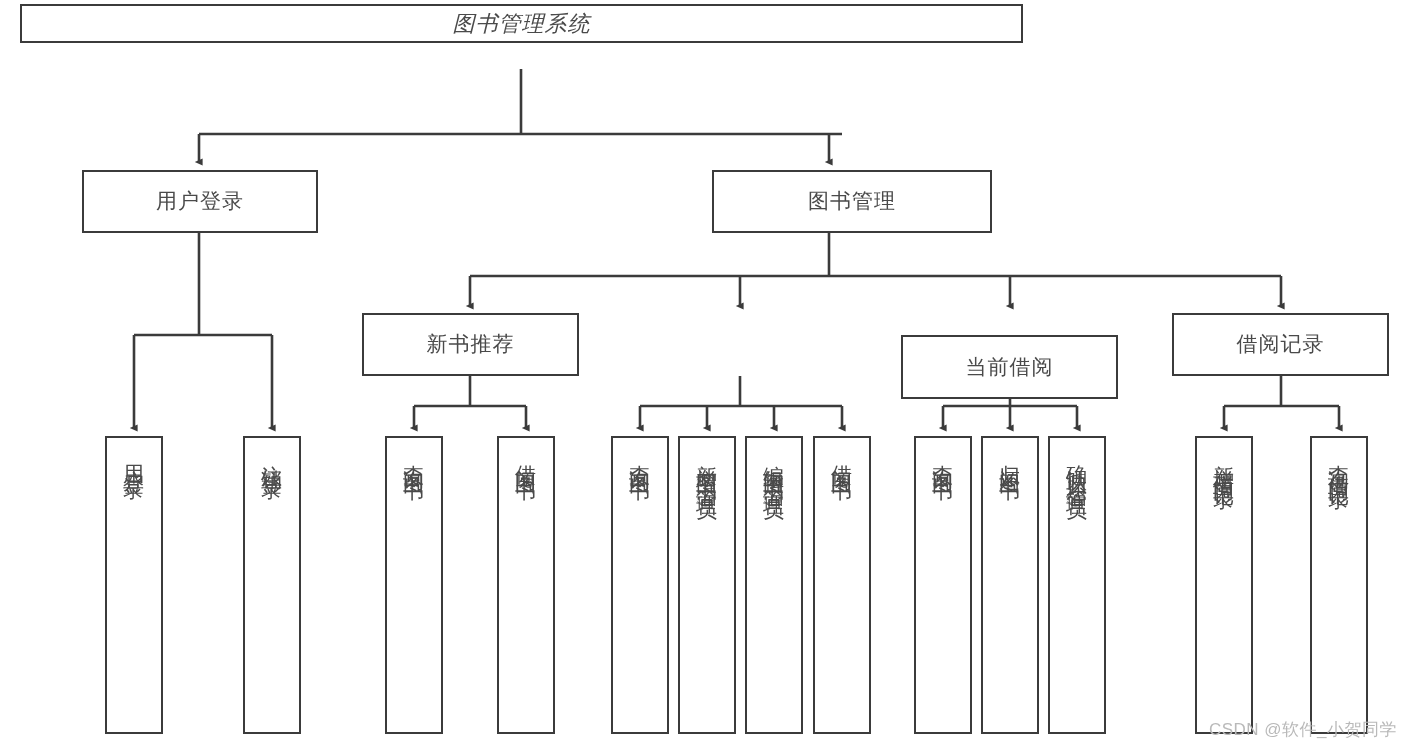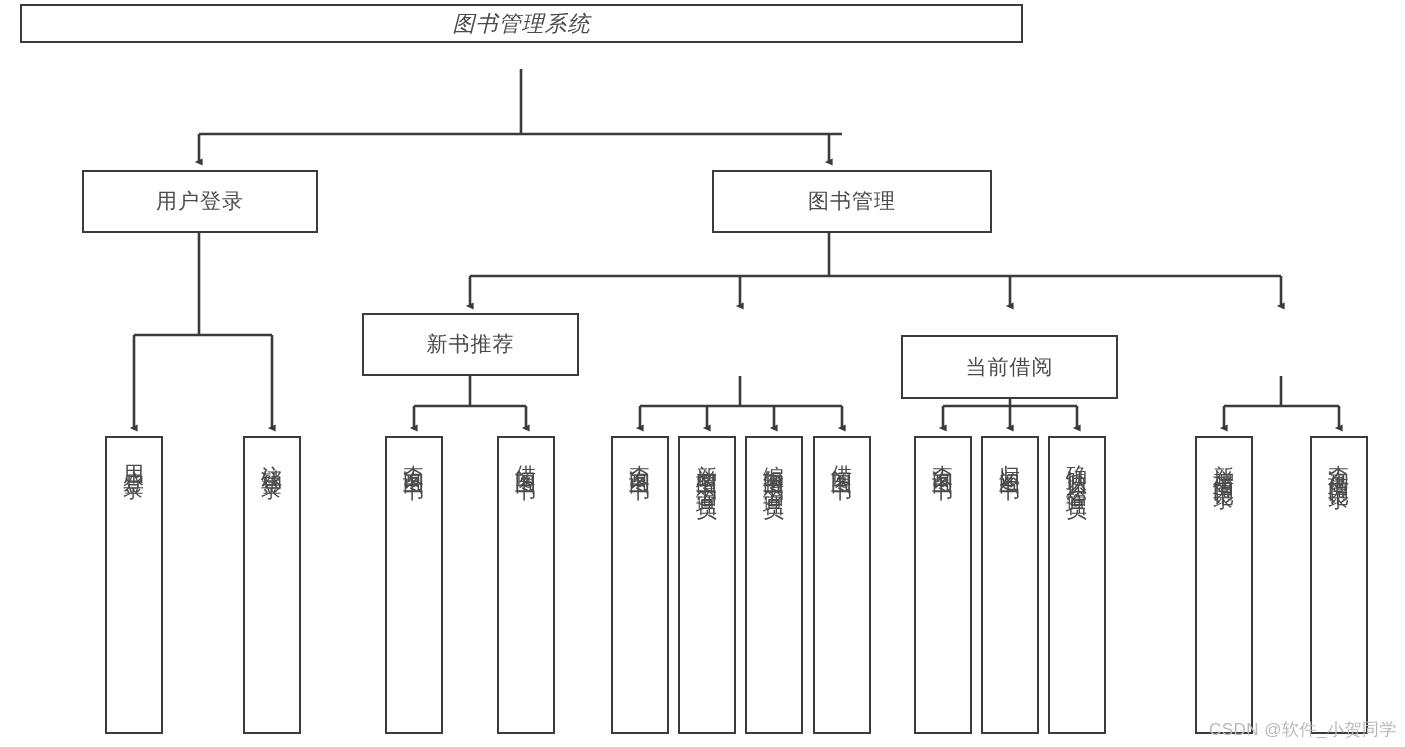--- a/index.html
+++ b/index.html
@@ -148,20 +148,23 @@
   <div class="node level-2" style="left:712px; top:170px; width:280px; height:63px;">
     <span class="label">图书管理</span>
   </div>
 
   <div class="node level-3" style="left:362px; top:313px; width:217px; height:63px;">
     <span class="label">新书推荐</span>
   </div>
   <div class="node level-3" style="left:901px; top:313px; width:217px; height:64px;margin-top:22px;">
     <span class="label">当前借阅</span>
   </div>
+  <div class="node level-3" style="left:1172px; top:313px; width:217px; height:63px;">
+    <span class="label">借阅记录</span>
+  </div>
 
   <div class="node leaf" style="left:105px; top:436px; width:58px; height:298px;">
     <span class="label">用户登录</span>
   </div>
   <div class="node leaf" style="left:243px; top:436px; width:58px; height:298px;">
     <span class="label">注销登录</span>
   </div>
 
   <div class="node leaf" style="left:385px; top:436px; width:58px; height:298px;">
     <span class="label">查询图书</span>

